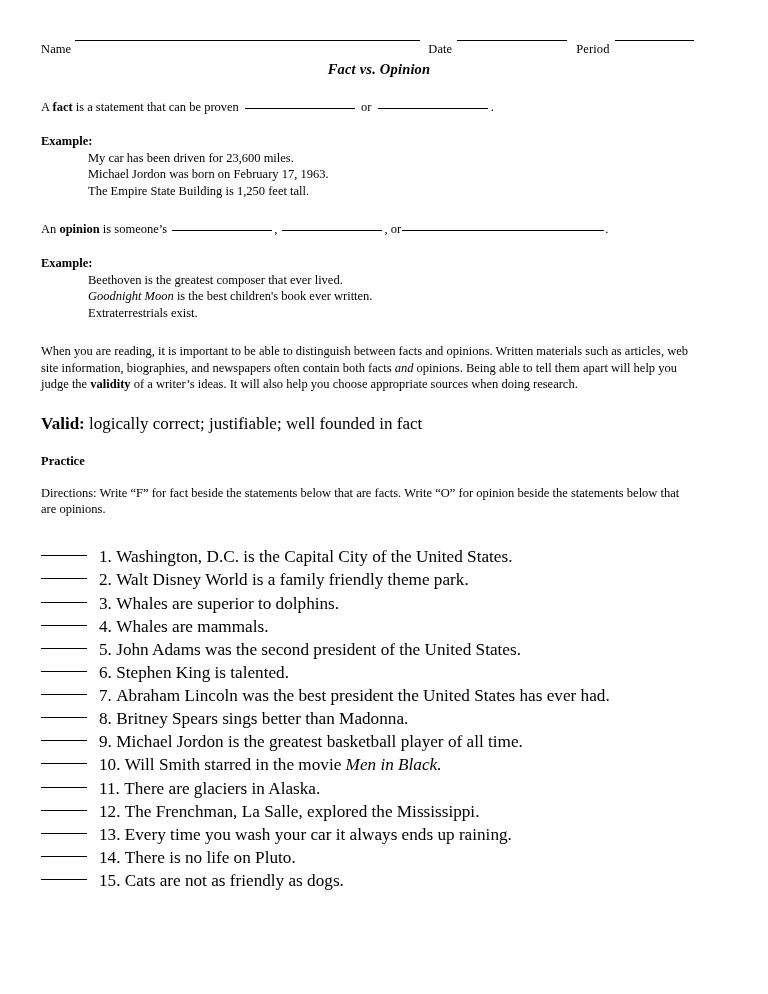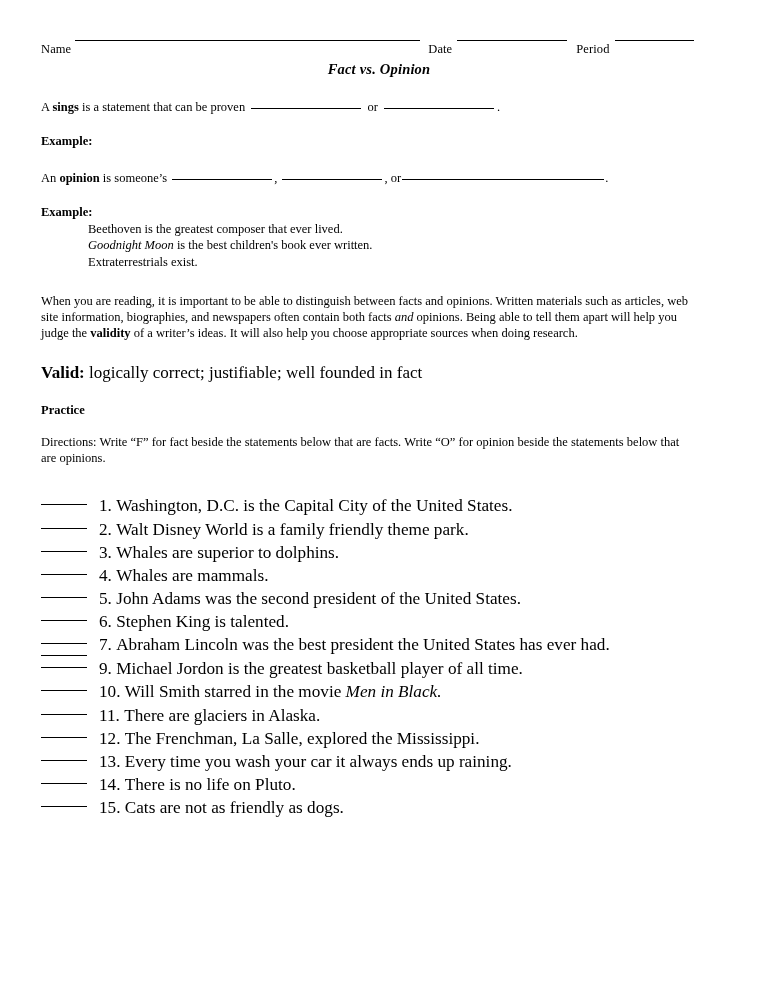--- a/index.html
+++ b/index.html
@@ -130,24 +130,29 @@
     <span class="rule name-rule"></span>
     <span class="lbl">Date</span>
     <span class="rule date-rule"></span>
     <span class="lbl">Period</span>
     <span class="rule period-rule"></span>
   </div>
 
   <div class="title">Fact vs. Opinion</div>
 
   <div class="def-line">
-    <span>A </span><b>sings</b><span> is a statement that can be proven </span><span class="rule blank-med"></span><span> or </span><span class="rule blank-med"></span><span>.</span>
+    <span>A </span><b>fact</b><span> is a statement that can be proven </span><span class="rule blank-med"></span><span> or </span><span class="rule blank-med"></span><span>.</span>
   </div>
 
   <div class="ex-head">Example:</div>
+  <div class="ex-list">
+    <div>My car has been driven for 23,600 miles.</div>
+    <div>Michael Jordon was born on February 17, 1963.</div>
+    <div>The Empire State Building is 1,250 feet tall.</div>
+  </div>
 
   <div class="def-line">
     <span>An </span><b>opinion</b><span> is someone’s </span><span class="rule blank-small"></span><span>, </span><span class="rule blank-small"></span><span>, or</span><span class="rule blank-long"></span><span>.</span>
   </div>
 
   <div class="ex-head">Example:</div>
   <div class="ex-list">
     <div><span>Beethoven is the greatest composer that ever lived.</span></div>
     <div><i>Goodnight Moon</i><span> is the best children's book ever written.</span></div>
     <div><span>Extraterrestrials exist.</span></div>
@@ -192,20 +197,21 @@
       <span class="item-text"><span>6.</span>&nbsp;<span>Stephen King is talented.</span><i></i></span>
     </div>
 
     <div class="item">
       <span class="item-blank"></span>
       <span class="item-text"><span>7.</span>&nbsp;<span>Abraham Lincoln was the best president the United States has ever had.</span><i></i></span>
     </div>
 
     <div class="item">
       <span class="item-blank"></span>
+      <span class="item-text"><span>8.</span>&nbsp;<span>Britney Spears sings better than Madonna.</span><i></i></span>
     </div>
 
     <div class="item">
       <span class="item-blank"></span>
       <span class="item-text"><span>9.</span>&nbsp;<span>Michael Jordon is the greatest basketball player of all time.</span><i></i></span>
     </div>
 
     <div class="item">
       <span class="item-blank"></span>
       <span class="item-text"><span>10.</span>&nbsp;<span>Will Smith starred in the movie </span><i>Men in Black.</i></span>

